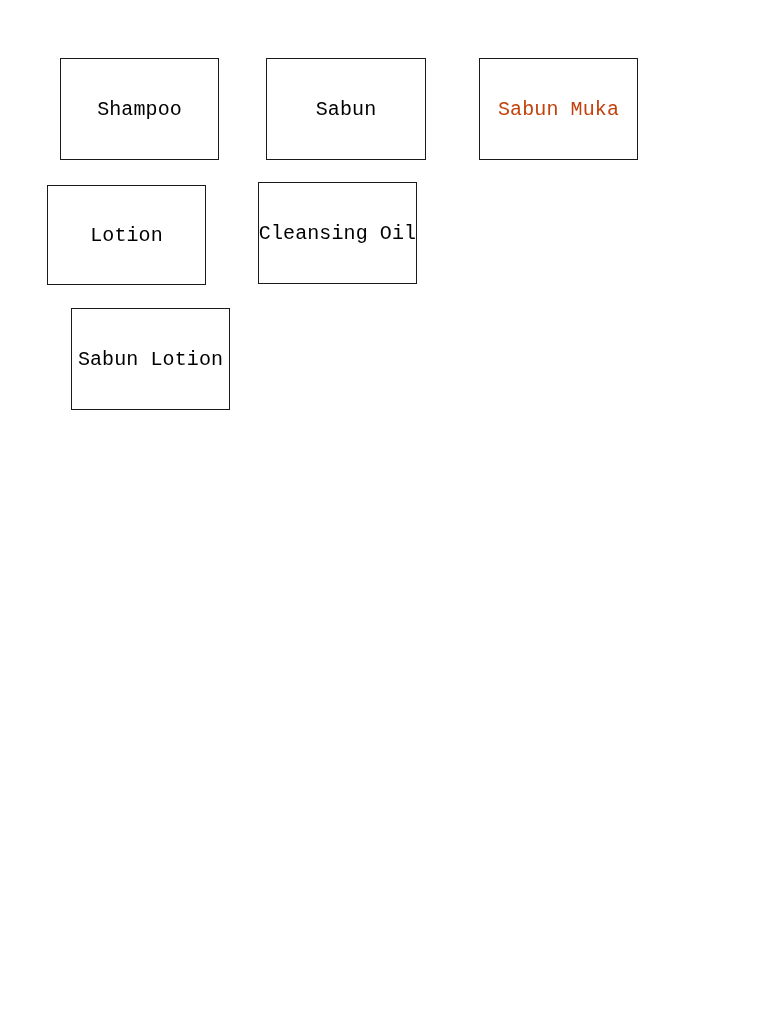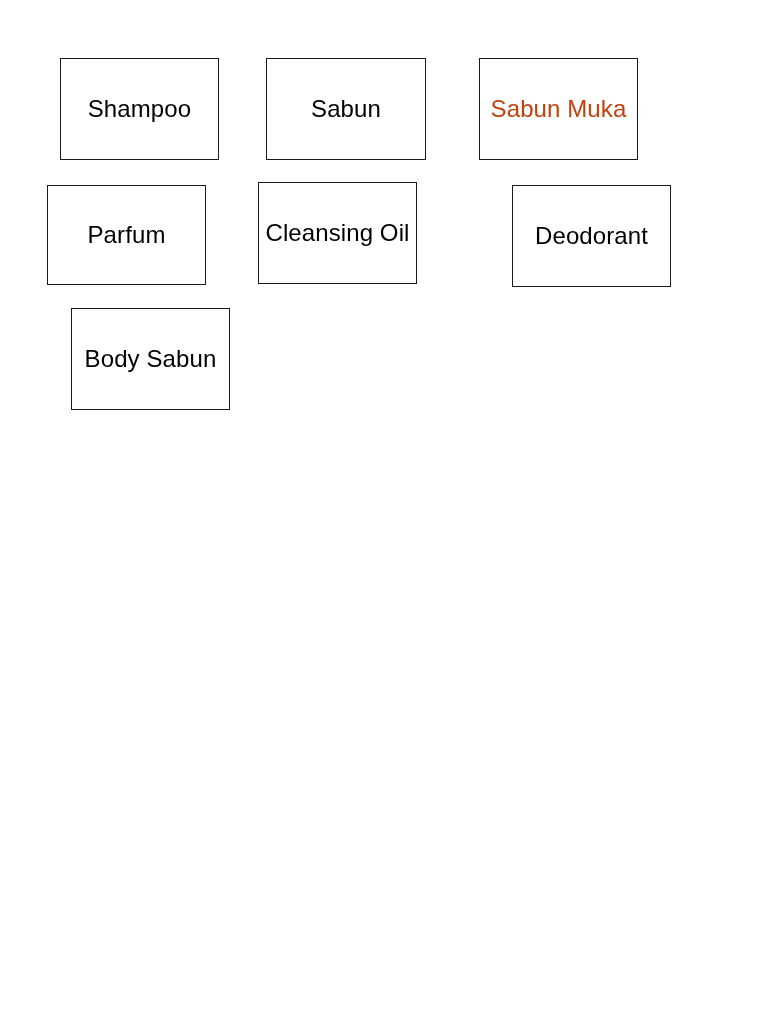--- a/index.html
+++ b/index.html
@@ -27,22 +27,22 @@
     position: absolute;
     box-sizing: border-box;
     background: #ffffff;
     border: 1.3px solid #1a1a1a;
     display: flex;
     align-items: center;
     justify-content: center;
     text-align: center;
   }
   .node-label {
-    font-family: Liberation Sans, sans-serif;
-    font-size: 24px;
+    font-family: Liberation Mono, monospace;
+    font-size: 20px;
     line-height: 1.15;
     color: #000000;
     font-weight: 400;
     letter-spacing: 0.1px;
     white-space: nowrap;
     padding: 0 4px;
   }
 </style>
 </head>
 <body>
@@ -52,25 +52,22 @@
       <div class="node-box" style="left: 60px; top: 58px; width: 159px; height: 102px; border-color: rgb(26, 26, 26); background: rgb(255, 255, 255);">
         <span class="node-label" style="color: rgb(0, 0, 0);">Shampoo</span>
       </div>
       <div class="node-box" style="left: 266px; top: 58px; width: 160px; height: 102px; border-color: rgb(26, 26, 26); background: rgb(255, 255, 255); text-align: center;">
         <span class="node-label" style="color: rgb(0, 0, 0);">Sabun</span>
       </div>
       <div class="node-box" style="left: 479px; top: 58px; width: 159px; height: 102px; border-color: rgb(26, 26, 26); background: rgb(255, 255, 255);">
         <span class="node-label" style="color: #c2410c;">Sabun Muka</span>
       </div>
       <div class="node-box" style="left: 47px; top: 185px; width: 159px; height: 100px; border-color: rgb(26, 26, 26); background: rgb(255, 255, 255);">
-        <span class="node-label" style="color: rgb(0, 0, 0);">Parfum</span>
+        <span class="node-label" style="color: rgb(0, 0, 0);">Lotion</span>
       </div>
       <div class="node-box" style="left: 258px; top: 182px; width: 159px; height: 102px; border-color: rgb(26, 26, 26); background: rgb(255, 255, 255); justify-content: center;">
         <span class="node-label" style="color: rgb(0, 0, 0);">Cleansing Oil</span>
       </div>
-      <div class="node-box" style="left: 512px; top: 185px; width: 159px; height: 102px; border-color: rgb(26, 26, 26); background: rgb(255, 255, 255);">
-        <span class="node-label" style="color: rgb(0, 0, 0);">Deodorant</span>
-      </div>
       <div class="node-box" style="left: 71px; top: 308px; width: 159px; height: 102px; border-color: rgb(26, 26, 26); background: rgb(255, 255, 255);">
-        <span class="node-label" style="color: rgb(0, 0, 0);">Body Sabun</span>
+        <span class="node-label" style="color: rgb(0, 0, 0);">Sabun Lotion</span>
       </div>
     </div>
 </div>
 
 </body></html>

